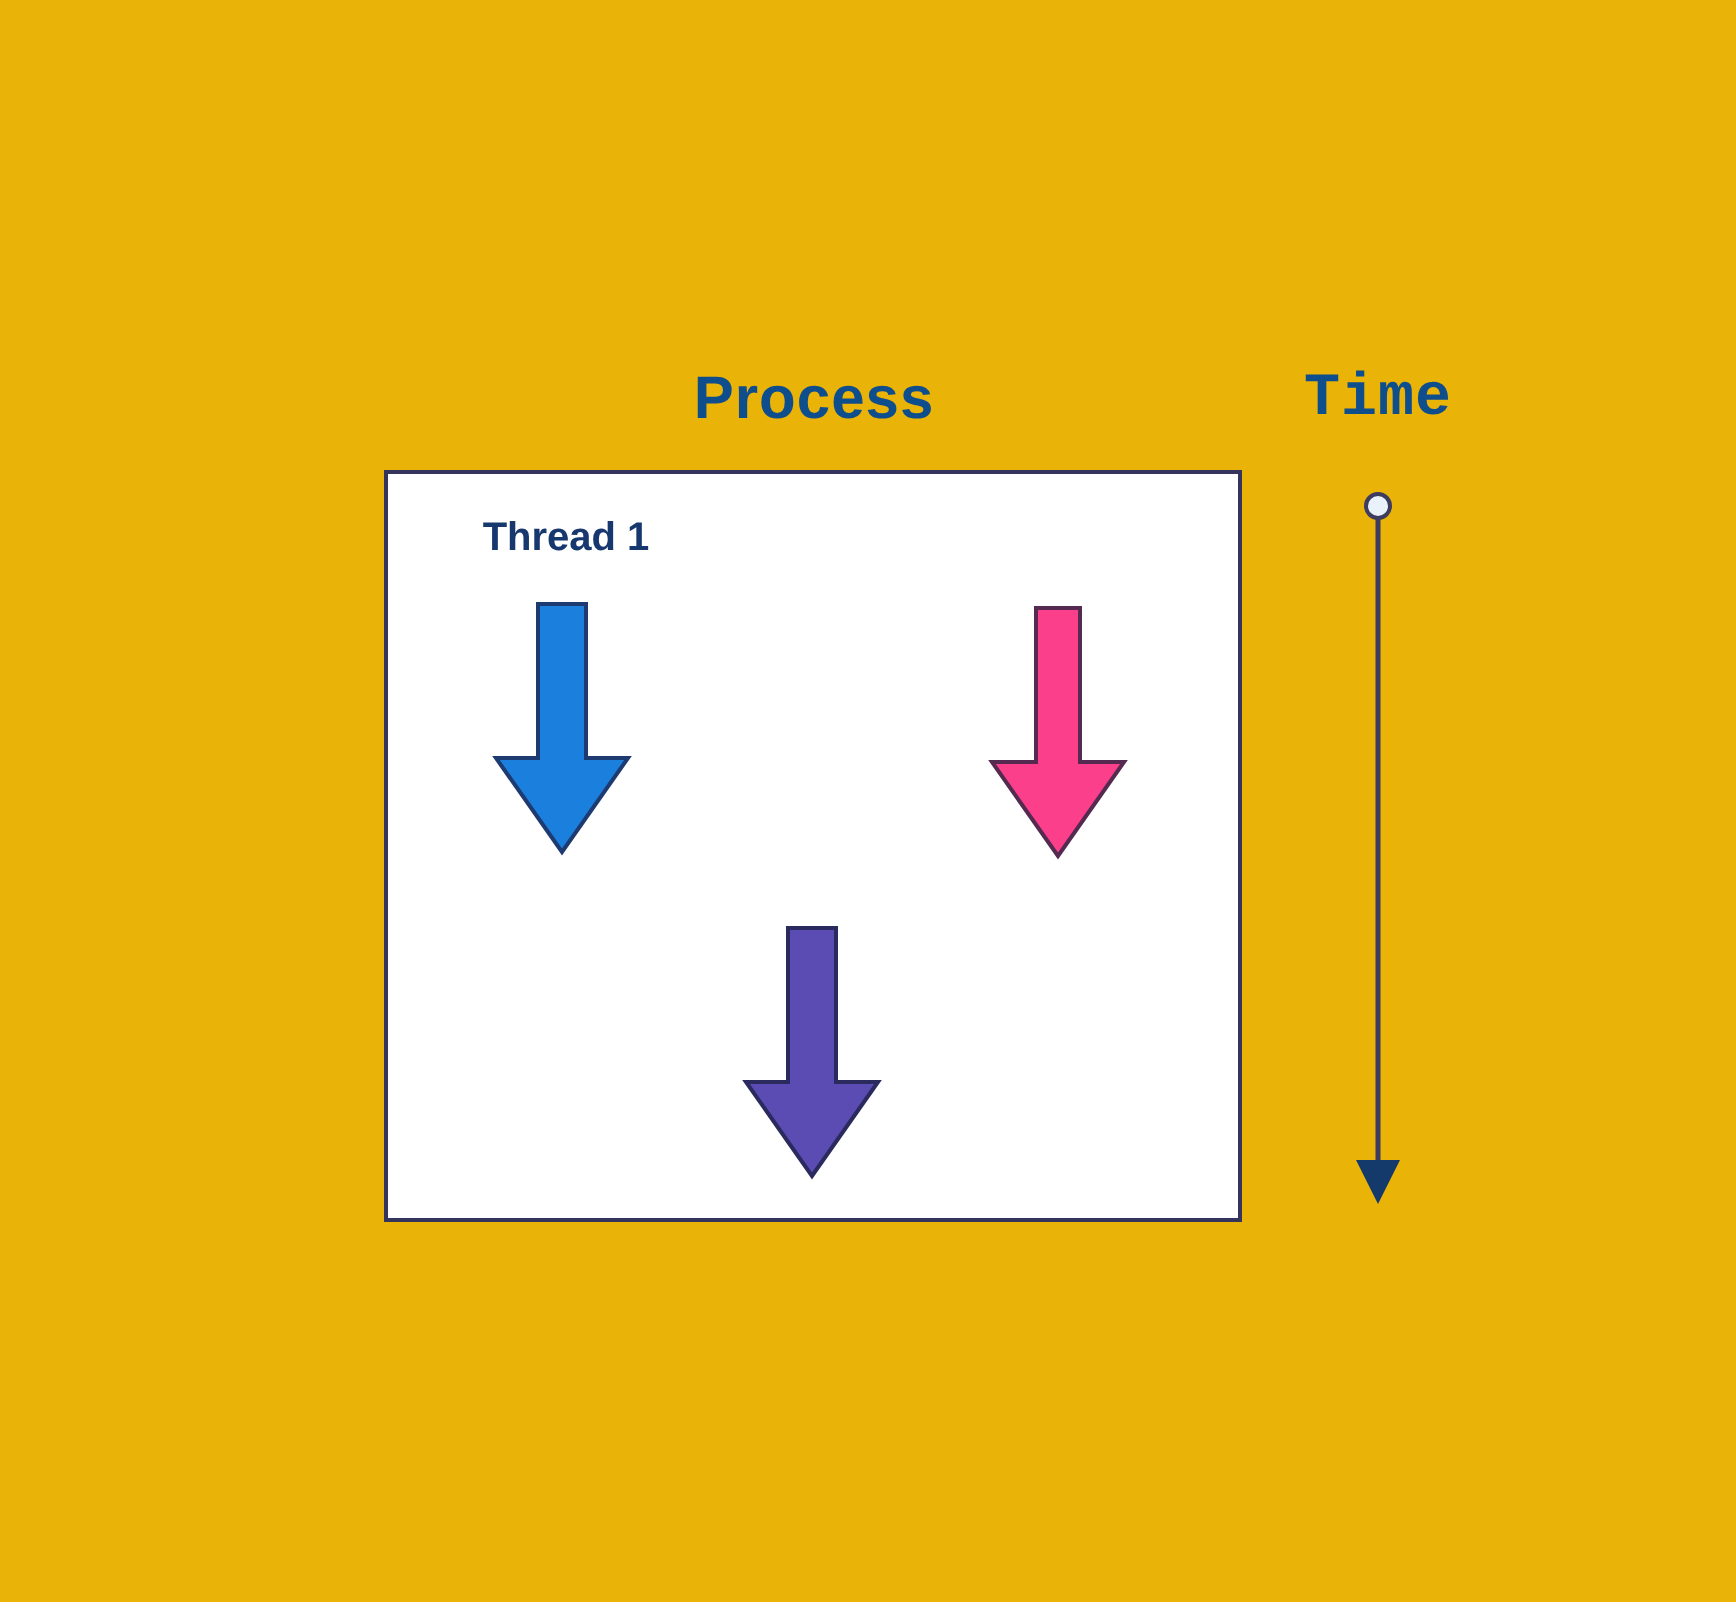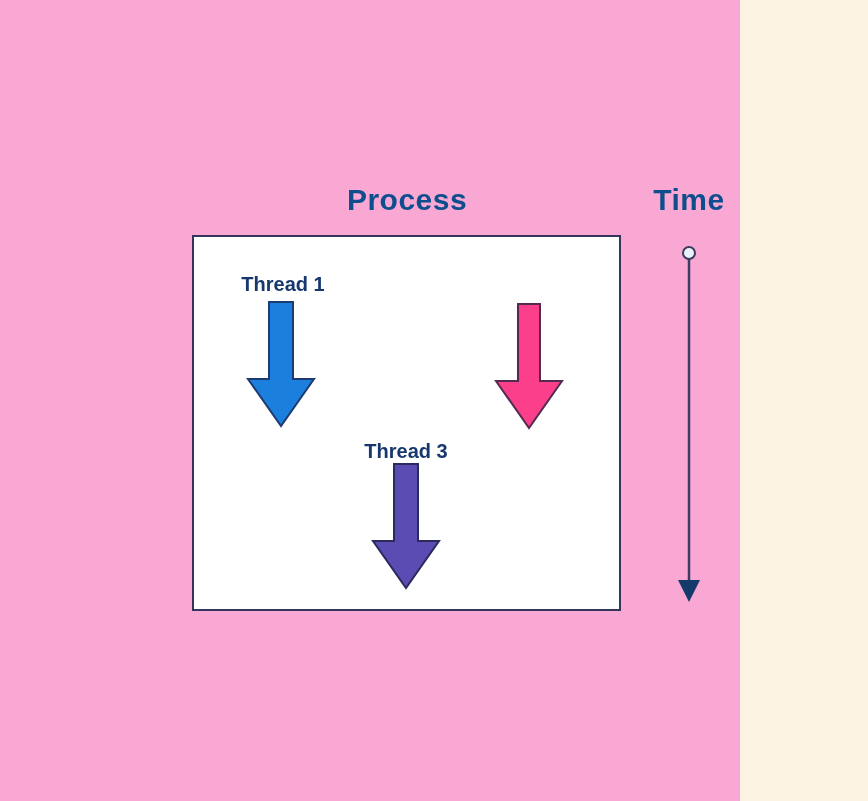--- a/index.html
+++ b/index.html
@@ -3,52 +3,51 @@
 <meta charset="utf-8">
 <style>
   html, body {
     margin: 0;
     padding: 0;
     background: #fdf3e3;
     font-family: "Liberation Sans", sans-serif;
   }
   .stage {
     position: relative;
-    width: 740px;
+    width: 868px;
     height: 801px;
-    background: #f9a8d4;
+    background: #eab308;
     overflow: hidden;
   }
   .title {
     position: absolute;
     font-size: 30px;
     font-weight: bold;
     color: #0f4e8c;
     text-align: center;
     letter-spacing: 0.5px;
   }
   .process-title { left: 192px; top: 183px; width: 430px; }
-  .time-title    { left: 629px; top: 183px; width: 120px; }
+  .time-title    { left: 629px; top: 183px; width: 120px; font-family: Liberation Mono, monospace; }
   .process-box {
     position: absolute;
     left: 192px;
     top: 235px;
     width: 425px;
     height: 372px;
     background: #ffffff;
     border: 2px solid #34345c;
   }
   .thread-label {
     position: absolute;
     font-size: 20px;
     font-weight: bold;
     color: #17386e;
     text-align: center;
     width: 160px;
-    margin-top: 15px;
   }
   .thread1-label { left: 203px; top: 258px; }
   .thread2-label { left: 451px; top: 258px; }
   .thread3-label { left: 326px; top: 425px; }
   .thread-arrow {
     position: absolute;
     width: 70px;
     height: 128px;
   }
   .thread1-arrow { left: 246px; top: 300px; }
@@ -77,21 +76,20 @@
 
   <svg class="thread-arrow thread1-arrow" viewBox="0 0 70 128">
     <polygon points="23,2 47,2 47,79 68,79 35,126 2,79 23,79" stroke-width="2" stroke-linejoin="miter" fill="#1b7fde" stroke="#1d3b70"></polygon>
   </svg>
 
 
   <svg class="thread-arrow thread2-arrow" viewBox="0 0 70 128">
     <polygon points="24,2 46,2 46,79 68,79 35,126 2,79 24,79" stroke-width="2" stroke-linejoin="miter" fill="#fb3f8b" stroke="#542a50"></polygon>
   </svg>
 
-  <div class="thread-label thread3-label">Thread 3</div>
 
   <svg class="thread-arrow thread3-arrow" viewBox="0 0 70 128">
     <polygon points="23,2 47,2 47,79 68,79 35,126 2,79 23,79" stroke-width="2" stroke-linejoin="miter" fill="#5a4cb2" stroke="#2a2a5e"></polygon>
   </svg>
 
   <svg class="time-axis" viewBox="0 0 44 366">
     <circle cx="22" cy="13" r="6" stroke-width="2" fill="#e9f1fb" stroke="#3d3b5e"></circle>
     <line x1="22" y1="19" x2="22" y2="341" stroke-width="2.5" stroke="#3d3b5e"></line>
     <polygon points="11,340 33,340 22,362" fill="#14396b"></polygon>
   </svg>

